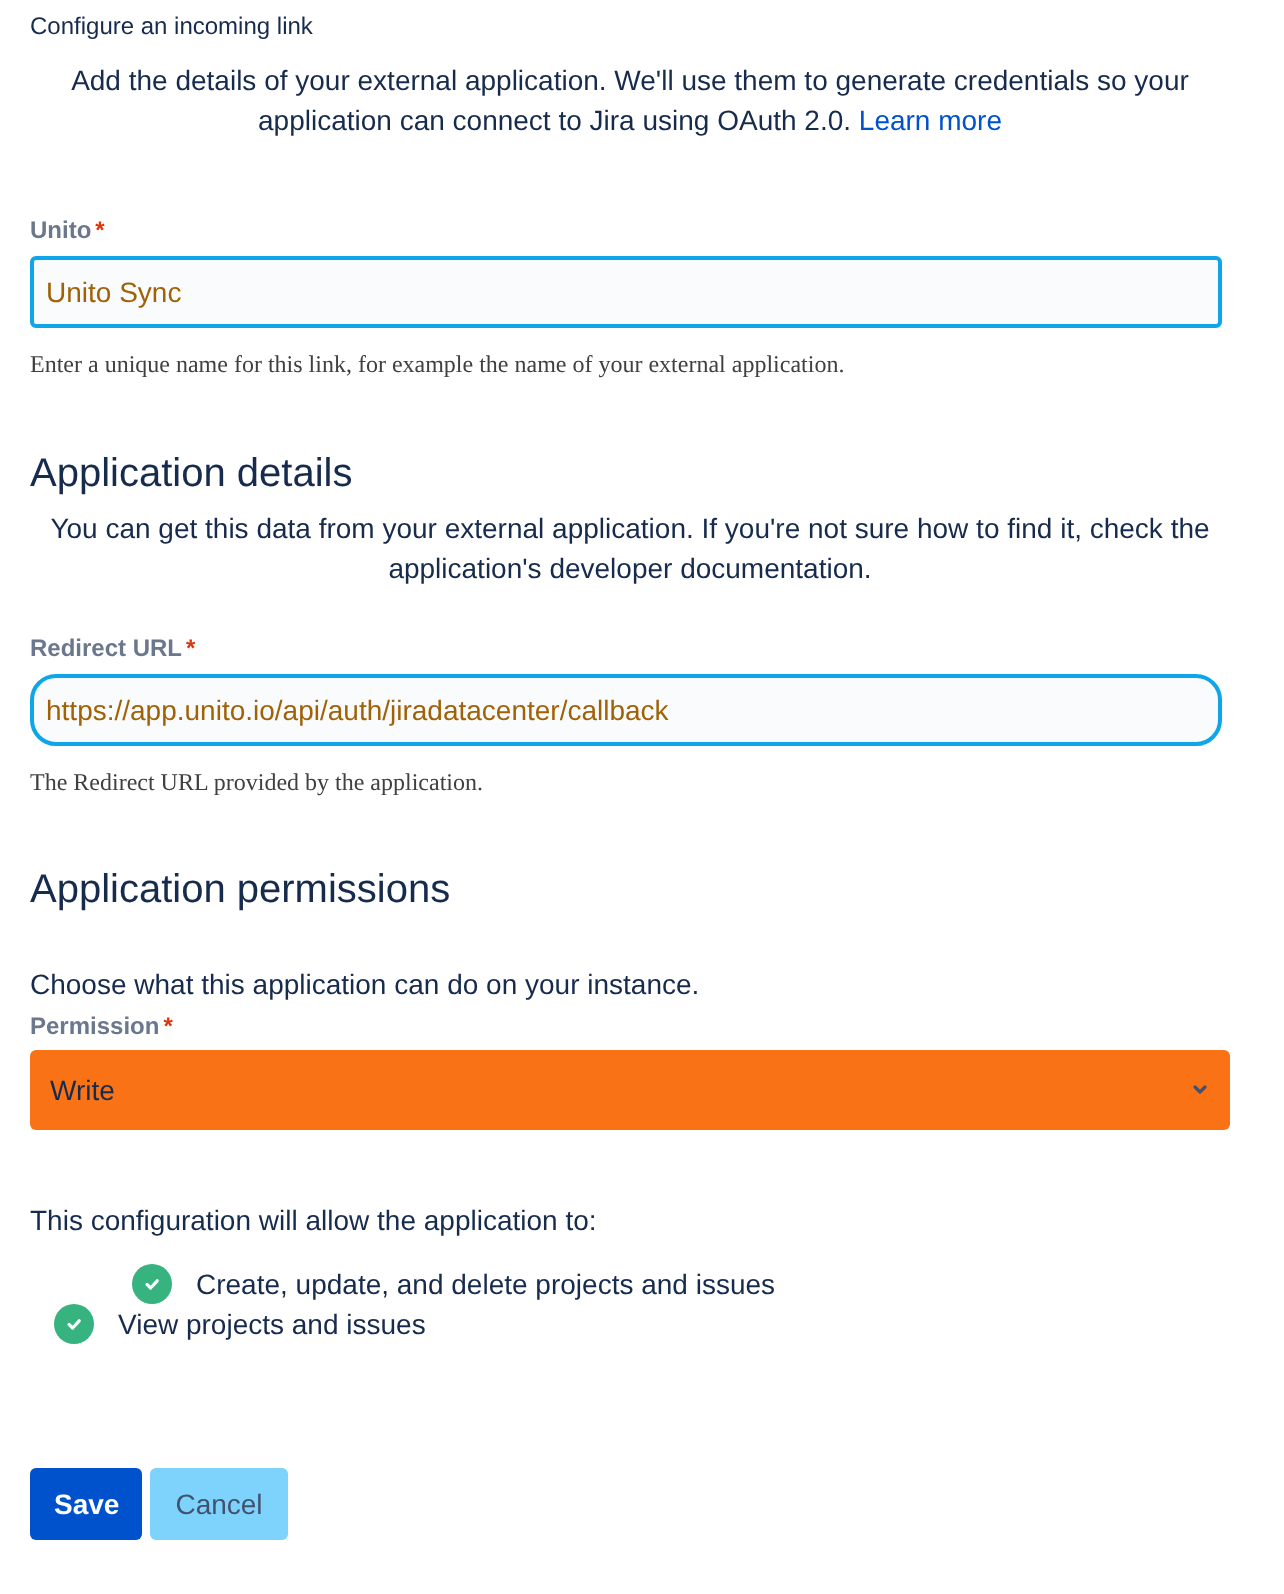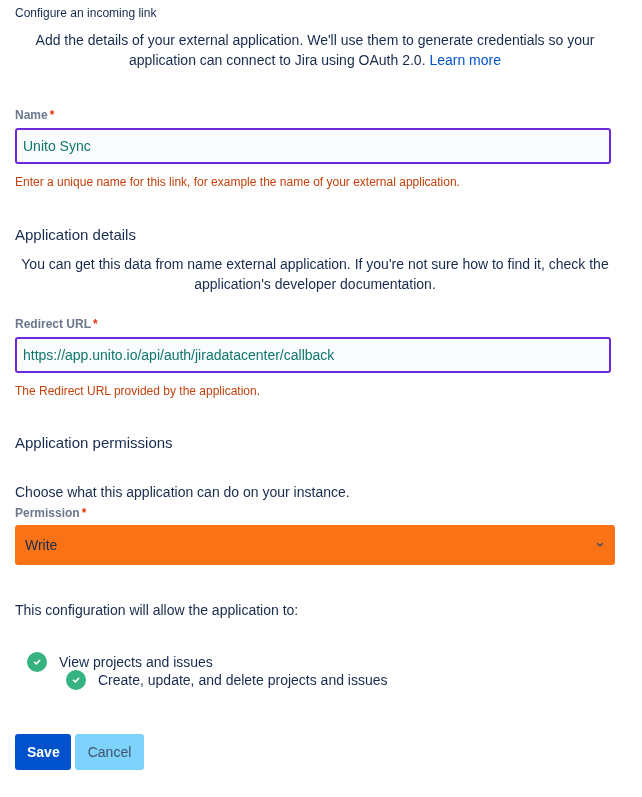--- a/index.html
+++ b/index.html
@@ -12,39 +12,39 @@
   .page { position: absolute; left: 15px; top: 0; width: 600px; }
   h1 {
     position: absolute; left: 0; top: 6px; margin: 0;
     font-size: 12px; font-weight: 500; color: #172b4d; white-space: nowrap;
   }
   .p {
     position: absolute; left: 0; margin: 0; font-size: 14px; line-height: 20px; color: #172b4d; text-align: center;
   }
   .p a { color: #0052cc; text-decoration: none; }
   h2 {
-    position: absolute; left: 0; margin: 0; font-size: 15px; font-weight: 500; color: #172b4d;
+    position: absolute; left: 0; margin: 0; font-size: 20px; font-weight: 500; color: #172b4d;
   }
   .label {
     position: absolute; left: 0; font-size: 12px; font-weight: 700; color: #6b778c;
   }
   .label .req { color: #de350b; margin-left: 2px; }
   .field {
     position: absolute; left: 0; width: 596px; height: 36px;
-    background: #fafbfc; border: 2px solid #6d28d9; border-radius: 3px;
+    background: #fafbfc; border: 2px solid #0ea5e9; border-radius: 3px;
     box-sizing: border-box; padding: 0 6px;
-    font-family: "Liberation Sans", sans-serif; font-size: 14px; color: #0f766e;
+    font-family: "Liberation Sans", sans-serif; font-size: 14px; color: #a16207;
   }
   .select {
     position: absolute; left: 0; width: 600px; height: 40px;
     background: #f97316; border-radius: 3px; box-sizing: border-box;
     padding: 0 10px; display: flex; align-items: center; justify-content: space-between;
     font-size: 14px; color: #172b4d; cursor: pointer;
   }
-  .help { position: absolute; left: 0; font-size: 12px; color: #c2410c; }
+  .help { position: absolute; left: 0; font-size: 12px; color: #404040; font-family: Liberation Serif, serif; }
   .check-item {
     position: absolute; left: 12px; display: flex; align-items: center; font-size: 14px; color: #172b4d;
   }
   .check-icon {
     width: 20px; height: 20px; border-radius: 50%; background: #36b37e;
     display: inline-flex; align-items: center; justify-content: center; margin-right: 12px;
   }
   .btn {
     position: absolute; top: 734px; height: 36px; border: none; border-radius: 3px;
     font-family: "Liberation Sans", sans-serif; font-size: 14px; font-weight: 700;
@@ -53,29 +53,29 @@
   .btn-primary { left: 0; width: 56px; background: #0052cc; color: #ffffff; }
   .btn-secondary { left: 60px; width: 69px; background: #7dd3fc; color: #42526e; font-weight: 500; }
 </style>
 </head>
 <body>
 
 <div class="page">
   <h1>Configure an incoming link</h1>
   <p class="p" style="top:30px; width:600px;"><span>Add the details of your external application. We'll use them to generate credentials so your application can connect to Jira using OAuth 2.0.</span> <a href="#">Learn more</a></p>
 
-  <div class="label" style="top:108px;"><span>Name</span><span class="req">*</span></div>
+  <div class="label" style="top:108px;"><span>Unito</span><span class="req">*</span></div>
   <input class="field" style="top: 128px;" value="Unito Sync">
   <div class="help" style="top:175px;">Enter a unique name for this link, for example the name of your external application.</div>
 
   <h2 style="top:226px;">Application details</h2>
-  <p class="p" style="top:254px; width:600px;">You can get this data from name external application. If you're not sure how to find it, check the application's developer documentation.</p>
+  <p class="p" style="top:254px; width:600px;">You can get this data from your external application. If you're not sure how to find it, check the application's developer documentation.</p>
 
   <div class="label" style="top:317px;"><span>Redirect URL</span><span class="req">*</span></div>
-  <input class="field" style="top: 337px;" value="https://app.unito.io/api/auth/jiradatacenter/callback">
+  <input class="field" style="top: 337px; border-radius: 13px;" value="https://app.unito.io/api/auth/jiradatacenter/callback">
   <div class="help" style="top:384px;">The Redirect URL provided by the application.</div>
 
   <h2 style="top:434px;">Application permissions</h2>
   <p class="p" style="top:482px;">Choose what this application can do on your instance.</p>
 
   <div class="label" style="top:506px;"><span>Permission</span><span class="req">*</span></div>
   <div class="select" style="top:525px;">
     <span>Write</span>
     <span>
       <svg width="10" height="10" viewBox="0 0 10 10">
@@ -87,21 +87,21 @@
   <p class="p" style="top:600px;">This configuration will allow the application to:</p>
 
   <div class="check-item" style="top:652px;justify-content:flex-end;">
     <span class="check-icon">
       <svg width="10" height="10" viewBox="0 0 10 10">
           <path d="M2.5 5.2 L4.3 7 L7.6 3.4" stroke="#ffffff" stroke-width="1.6" fill="none" stroke-linecap="round" stroke-linejoin="round"></path>
         </svg>
     </span>
     <span>View projects and issues</span>
   </div>
-  <div class="check-item" style="top:670px;padding-left:39px;">
+  <div class="check-item" style="top:632px;padding-left:39px;">
     <span class="check-icon">
       <svg width="10" height="10" viewBox="0 0 10 10">
           <path d="M2.5 5.2 L4.3 7 L7.6 3.4" stroke="#ffffff" stroke-width="1.6" fill="none" stroke-linecap="round" stroke-linejoin="round"></path>
         </svg>
     </span>
     <span>Create, update, and delete projects and issues</span>
   </div>
 
   <button class="btn btn-primary">Save</button>
   <button class="btn btn-secondary">Cancel</button>

